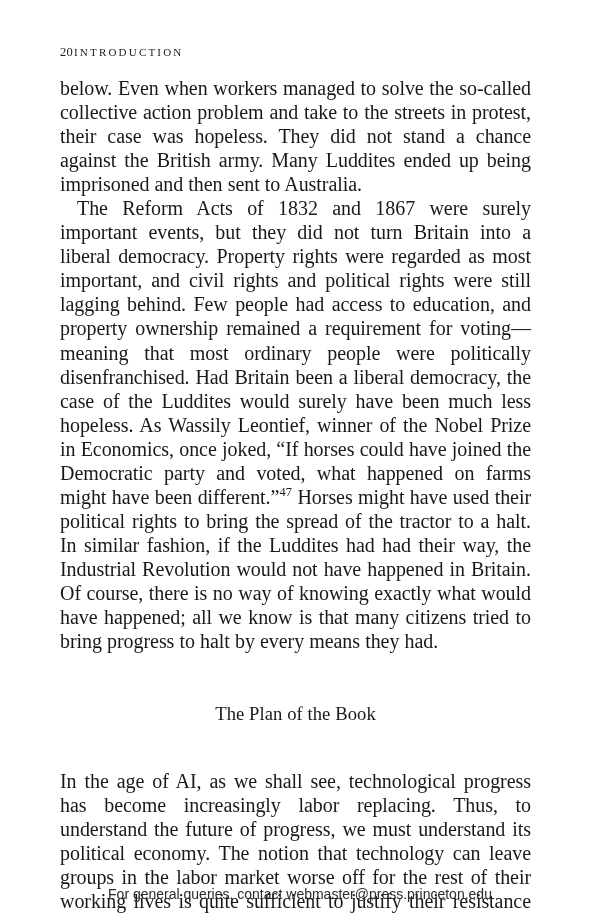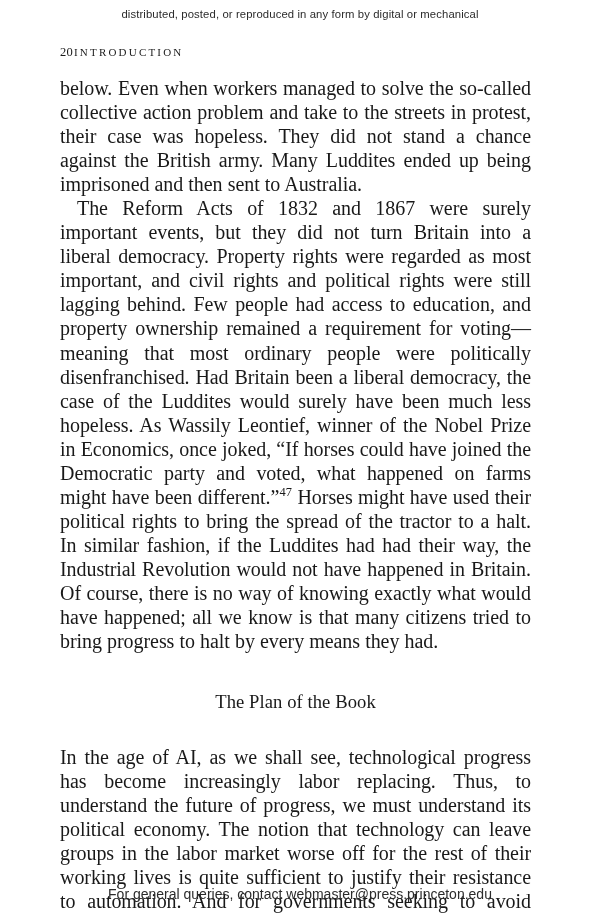--- a/index.html
+++ b/index.html
@@ -76,21 +76,21 @@
     letter-spacing: -0.003em;
     word-spacing: 0.01em;
     color: #191919;
     -webkit-hyphens: none;
     hyphens: none;
   }
   p.body-par.indented { text-indent: 17px; }
 
   
   h2.section-heading {
-    margin: 0;
+    margin: 12px;
     font-weight: normal;
     font-size: 18.6px;
     line-height: 24px;
     text-align: center;
     color: #191919;
     letter-spacing: 0.004em;
   }
   .gap-before-heading { height: 37px; }
   .gap-after-heading  { height: 31px; }
 
@@ -111,21 +111,20 @@
     font-family: "Liberation Sans", "DejaVu Sans", sans-serif;
     font-size: 14px;
     line-height: 16px;
     color: #2b2b2b;
   }
 </style>
 </head>
 <body>
 
 <div class="copyright-block">
-  <span class="cline">distributed, posted, or reproduced in any form by digital or mechanical</span>
 </div>
 
 <div class="runhead-row">
   <span class="page-number">20</span>
   <span class="running-head">INTRODUCTION</span>
 </div>
 
 <div class="text-column">
 
   <p class="body-par">below. Even when workers managed to solve the so-called collective action problem and take to the streets in protest, their case was hopeless. They did not stand a chance against the British army. Many Luddites ended up being imprisoned and then sent to Australia.</p>

